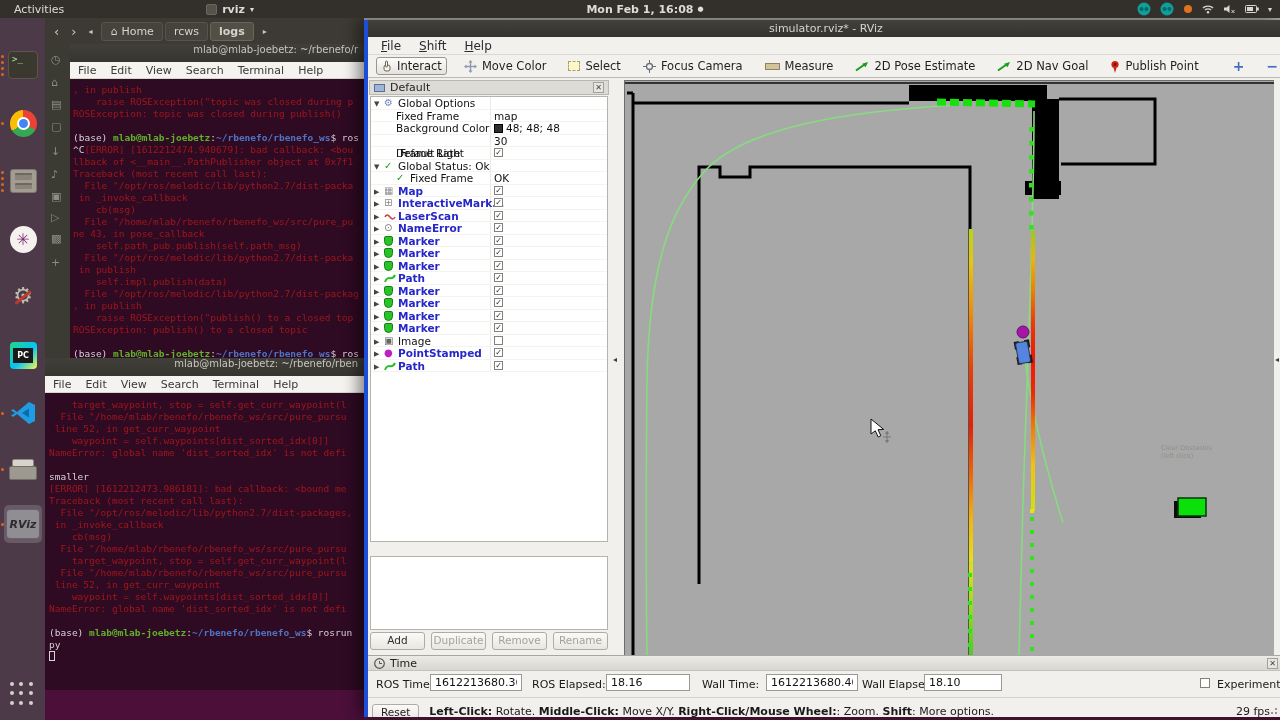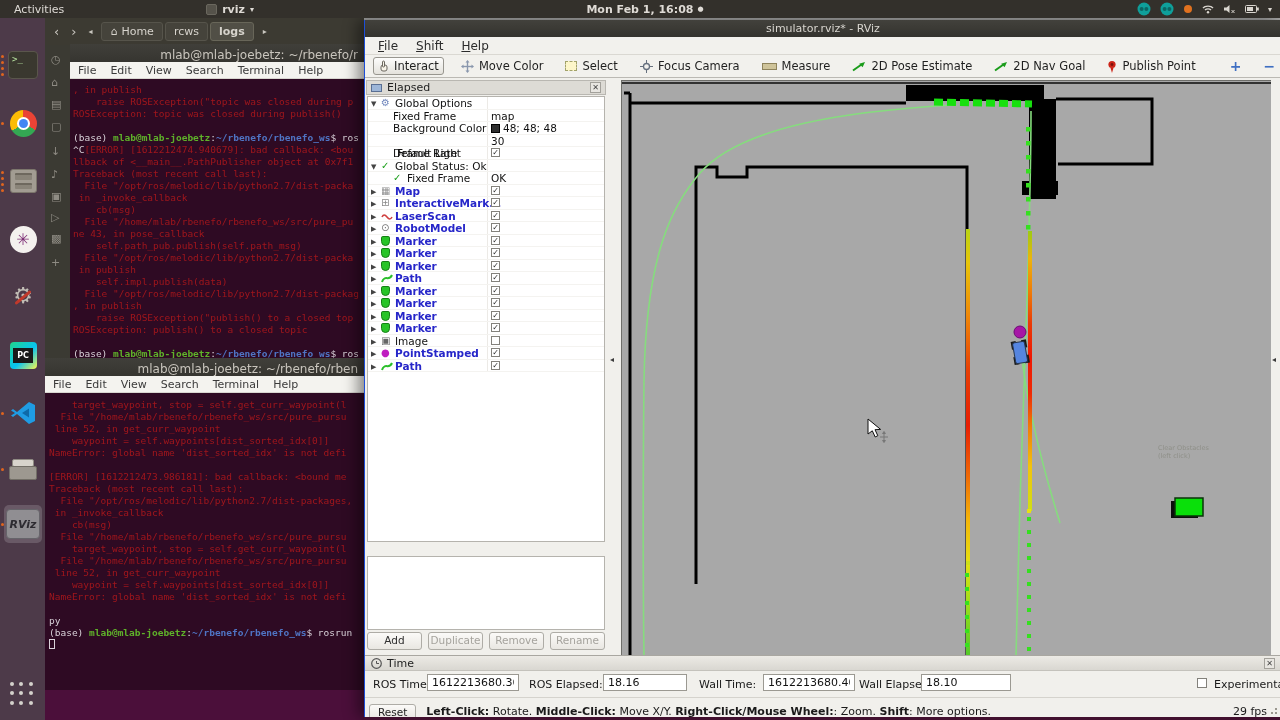--- a/index.html
+++ b/index.html
@@ -43,38 +43,38 @@
 
   
   #filesbar{left:45px;top:18px;width:319px;height:27px;background:#3c3a32;display:flex;align-items:center;gap:6px;padding:0 6px;color:#c9c5bd;font-size:12px;z-index:5}
   .fnav{font-size:13px;color:#cac7c0;padding:0 3px}
   .fbtn{background:#45433b;border:1px solid #56544b;border-radius:3px;color:#d6d3cc;font-size:11px;padding:2px 8px;display:flex;gap:4px;align-items:center}
   .fbtn.active{background:#514f46;border-color:#686659;font-weight:bold}
   #filesside{left:45px;top:45px;width:25px;height:313px;background:#3b3a33;z-index:4;color:#8f8c84;font-size:11px}
   #filesside span{position:absolute;left:6px}
 
   
-  .titlebar{background:linear-gradient(#403f3a,#363530);color:#c9c5bd;font-size:12px;display:flex;align-items:flex-end;padding:0 6px}
+  .titlebar{background:linear-gradient(#403f3a,#363530);color:#c9c5bd;font-size:10px;display:flex;align-items:flex-start;padding:0 6px}
   .menubar{background:#f4f3ef;color:#3a3a3a;font-size:11px;display:flex;gap:14px;align-items:center;padding:0 8px;border-bottom:1px solid #d8d6d0}
   #t1-title{left:70px;top:44px;width:294px;height:18px;justify-content:flex-end;z-index:6}
   #t1-menu{left:70px;top:62px;width:294px;height:17px;z-index:6}
   #t1-body{left:70px;top:79px;width:294px;height:279px;background:var(--term-bg,#2e0a23);z-index:6;padding:5px 0 0 3px;overflow:hidden}
   #t2-title{left:45px;top:358px;width:319px;height:18px;justify-content:flex-end;z-index:7}
   #t2-menu{left:45px;top:376px;width:319px;height:17px;z-index:7}
   #t2-body{left:45px;top:393px;width:319px;height:327px;background:var(--term-bg,#2e0a23);z-index:7;padding:6px 0 0 4px;overflow:hidden}
   #t2-bright{left:45px;top:690px;width:319px;height:30px;background:#4b0f3a;z-index:8}
   .tline{font-family:"DejaVu Sans Mono","Liberation Mono",monospace;font-size:9.5px;line-height:12px;white-space:pre;color:var(--err,#a0161c)}
   .tline .e{color:var(--err,#a0161c)}
   .tline .w{color:var(--tw,#d9d2d9)}
   .tline .g{color:var(--pg,#5fb22a);font-weight:bold}
   .tline .b{color:var(--pb,#4f74c4);font-weight:bold}
   .tline .cur{display:inline-block;width:6px;height:10px;border:1px solid #d9d2d9;vertical-align:-1px}
 
   
-  #rviz{left:364px;top:20px;width:916px;height:697px;background:var(--panel,#f1f0ec);z-index:20;border-left:1px solid #1d4ed8;box-shadow:-6px 0 14px rgba(0,0,0,.45)}
+  #rviz{left:364px;top:20px;width:916px;height:697px;background:var(--panel,#f1f0ec);z-index:20;border-left:4px solid #1d4ed8;box-shadow:-6px 0 14px rgba(0,0,0,.45)}
   #rviz-title{left:0;top:0;width:916px;height:17px;background:linear-gradient(#42413c,#34332e);color:#d8d5cf;font-size:11px;text-align:center;line-height:17px}
   #rviz-menu{left:0;top:17px;width:916px;height:18px;background:#f2f1ed;border-bottom:1px solid #dad8d2;display:flex;gap:4px;align-items:center;padding:0 6px;font-size:12px;color:#2b2b2b}
   .mi{display:inline-block;padding:1px 7px}
   .mi::first-letter{text-decoration:underline}
   #rviz-tools{left:0;top:35px;width:916px;height:23px;background:#f2f1ed;border-bottom:1px solid #bbb9b3;display:flex;align-items:center;gap:12px;padding:0 8px;font-size:11.5px;color:#1f1f1f}
   .tool{display:flex;align-items:center;gap:5px;padding:2px 5px;border-radius:3px;white-space:nowrap}
   .tool.active{background:linear-gradient(#fdfdfc,#e4e2dc);border:1px solid #98968f;padding:1px 4px}
   .tsep{width:1px;height:16px;background:#c2c0ba}
   .ztxt{font-weight:bold;font-size:14px;color:#3f6fc2;line-height:12px}
 
@@ -327,34 +327,35 @@
       <span>Terminal</span>
       <span>Help</span>
     </div>
   <div id="t2-body" class="abs">
       <div class="tline"><span class="e">    target_waypoint, stop = self.get_curr_waypoint(l</span></div>
       <div class="tline"><span class="e">  File "/home/mlab/rbenefo/rbenefo_ws/src/pure_pursu</span></div>
       <div class="tline"><span class="e"> line 52, in get_curr_waypoint</span></div>
       <div class="tline"><span class="e">    waypoint = self.waypoints[dist_sorted_idx[0]]</span></div>
       <div class="tline"><span class="e">NameError: global name 'dist_sorted_idx' is not defi</span></div>
       <div class="tline">&nbsp;</div>
+      <div class="tline"><span class="w">smaller</span></div>
       <div class="tline"><span class="e">[ERROR] [1612212473.986181]: bad callback: &lt;bound me</span></div>
       <div class="tline"><span class="e">Traceback (most recent call last):</span></div>
       <div class="tline"><span class="e">  File "/opt/ros/melodic/lib/python2.7/dist-packages,</span></div>
       <div class="tline"><span class="e"> in _invoke_callback</span></div>
       <div class="tline"><span class="e">    cb(msg)</span></div>
       <div class="tline"><span class="e">  File "/home/mlab/rbenefo/rbenefo_ws/src/pure_pursu</span></div>
       <div class="tline"><span class="e">    target_waypoint, stop = self.get_curr_waypoint(l</span></div>
       <div class="tline"><span class="e">  File "/home/mlab/rbenefo/rbenefo_ws/src/pure_pursu</span></div>
       <div class="tline"><span class="e"> line 52, in get_curr_waypoint</span></div>
       <div class="tline"><span class="e">    waypoint = self.waypoints[dist_sorted_idx[0]]</span></div>
       <div class="tline"><span class="e">NameError: global name 'dist_sorted_idx' is not defi</span></div>
       <div class="tline">&nbsp;</div>
+      <div class="tline"><span class="w">(base) </span><span class="g">mlab@mlab-joebetz</span><span class="w">:</span><span class="b">~/rbenefo/rbenefo_ws</span><span class="w">$ rosrun</span></div>
       <div class="tline"><span class="w">py</span></div>
-      <div class="tline"><span class="w">(base) </span><span class="g">mlab@mlab-joebetz</span><span class="w">:</span><span class="b">~/rbenefo/rbenefo_ws</span><span class="w">$ rosrun</span></div>
       <div class="tline"><span class="cur"></span></div>
     </div>
   <div id="t2-bright" class="abs"></div>
 
   <div id="rviz" class="abs">
     <div id="rviz-title" class="abs">simulator.rviz* - RViz</div>
     <div id="rviz-menu" class="abs">
         <span class="mi">File</span>
         <span class="mi">Shift</span>
         <span class="mi">Help</span>
@@ -428,21 +429,21 @@
         <span class="tool">
           <span class="ztxt">+</span>
         </span>
         <span class="tool">
           <span class="ztxt">−</span>
         </span>
       </div>
 
     <div id="d-header" class="abs">
       <span class="mini-monitor"></span>
-      <span>Elapsed</span>
+      <span>Default</span>
       <span class="panel-close">✕</span>
     </div>
     <div id="d-tree" class="abs">
         <div class="trow">
           <span class="colline"></span>
           <span class="exp" style="left: 3px;">▼</span>
           <span class="tic" style="color: rgb(114, 136, 189); position: absolute; left: 13px;">⚙</span>
           <span class="lbl" style="left: 27px;">Global Options</span>
         </div>
         <div class="trow">
@@ -497,21 +498,21 @@
           <svg class="tic" width="12" height="12" style="position: absolute; left: 13px;">
             <path d="M1,7 Q3,3 6,7 T11,7" stroke="#d04040" fill="none" stroke-width="1.6"></path>
           </svg>
           <span class="lbl blue" style="left: 27px;">LaserScan</span>
           <span class="cb" style="left: 123px;">✓</span>
         </div>
         <div class="trow">
           <span class="colline"></span>
           <span class="exp" style="left: 3px;">▶</span>
           <span class="tic" style="color: rgb(119, 119, 119); position: absolute; left: 13px;">⊙</span>
-          <span class="lbl blue" style="left: 27px;">RobotModel</span>
+          <span class="lbl blue" style="left: 27px;">NameError</span>
           <span class="cb" style="left: 123px;">✓</span>
         </div>
         <div class="trow">
           <span class="colline"></span>
           <span class="exp" style="left: 3px;">▶</span>
           <span class="ic-shield" style="position: absolute; left: 13px;"></span>
           <span class="lbl blue" style="left: 27px;">Marker</span>
           <span class="cb" style="left: 123px;">✓</span>
         </div>
         <div class="trow">
@@ -714,21 +715,21 @@
     <div id="time-body" class="abs">
       <span id="exp-cb" class="abs"></span>
       <span id="exp-lbl">Experimental</span>
     <label style="left: 8px;">ROS Time:</label>
         <input readonly="" value="1612213680.36" style="left: 62px; width: 92px;">
         <label style="left: 164px;">ROS Elapsed:</label>
         <input readonly="" value="18.16" style="left: 238px; width: 84px;">
         <label style="left: 334px;">Wall Time:</label>
         <input readonly="" value="1612213680.40" style="left: 398px; width: 92px;">
         <label style="left: 494px;">Wall Elapsed:</label>
-        <input readonly="" value="18.10" style="left: 556px; width: 90px;">
+        <input readonly="" value="18.10" style="left: 556px; width: 78px;">
       </div>
     <div id="statusbar" class="abs">
       <span id="reset-btn">Reset</span>
       <span id="status-text"><b>Left-Click:</b><span> Rotate. </span><b>Middle-Click:</b><span> Move X/Y. </span><b>Right-Click/Mouse Wheel:</b><span>: Zoom. </span><b>Shift</b><span>: More options.</span></span>
       <span id="fps">29 fps</span>
     </div>
     <div id="grip"></div>
   </div>
 
   <div id="bottom-strip" class="abs"></div>

